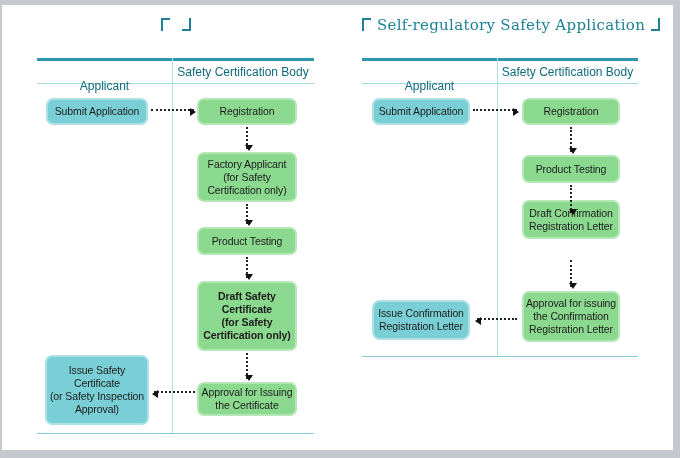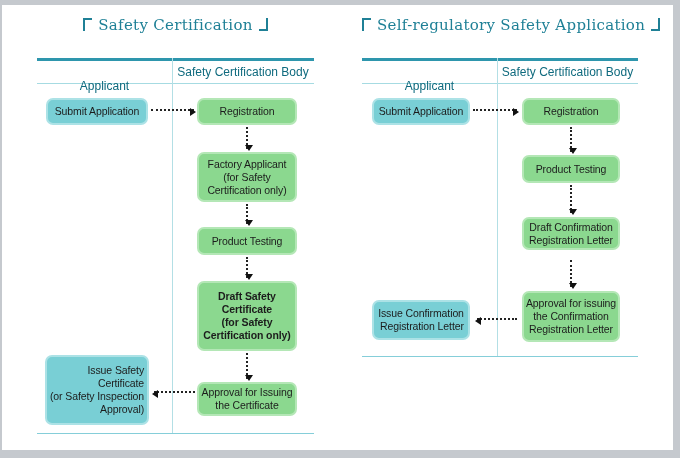--- a/index.html
+++ b/index.html
@@ -41,21 +41,21 @@
 
   .vline{position:absolute;width:1px;background:#b3dfe5;}
   .hline-bottom{position:absolute;height:1px;background:#85ced9;}
 
   .box{
     position:absolute;box-sizing:border-box;border-radius:7px;
     display:flex;align-items:center;justify-content:center;
     text-align:center;font-size:10.5px;line-height:13px;
     color:#1c1c1c;white-space:pre;letter-spacing:-.1px;
   }
-  .box.teal{background:#79cfd5;border:2px solid #ace2e6;text-align:right;}
+  .box.teal{background:#79cfd5;border:2px solid #ace2e6;}
   .box.green{background:#8bd88f;border:2px solid #b4e7b6;justify-content:center;}
 
   .arrow{position:absolute;}
   .arrow-right{height:0;border-top:2px dotted #222;}
   .arrow-right::after{
     content:"";position:absolute;right:-6px;top:-3px;width:0;height:0;
     border:4px solid transparent;border-left:6px solid #111;
   }
   .arrow-left{height:0;border-top:2px dotted #222;}
   .arrow-left::before{
@@ -67,21 +67,21 @@
     content:"";position:absolute;left:-3px;bottom:-6px;width:0;height:0;
     border:4px solid transparent;border-top:6px solid #111;
   }
 </style>
 </head>
 <body>
 
 <div class="page">
 
   <div class="chart-title" style="left:37px;top:16px;width:277px;">
-    <span class="br br-open"></span><span>Safety Certification</span><span class="br br-close"></span>
+    <span class="br br-open"></span><span class="br br-close"></span>
   </div>
 
   <div class="tbl-header" style="left:37px;top:58px;width:277px;">
     <span class="col1">Applicant</span>
     <span class="col2">Safety Certification Body</span>
   </div>
 
   <div class="vline" style="left:172px;top:58px;height:376px;"></div>
   <div class="hline-bottom" style="left:37px;top:433px;width:277px;"></div>
 
@@ -117,26 +117,26 @@
     <span class="col1">Applicant</span>
     <span class="col2">Safety Certification Body</span>
   </div>
 
   <div class="vline" style="left:497px;top:58px;height:298px;"></div>
   <div class="hline-bottom" style="left:362px;top:356px;width:276px;"></div>
 
   <div class="box teal" style="left:372px;top:98px;width:98px;height:27px;"><span>Submit Application</span></div>
   <div class="box green" style="left:522px;top:98px;width:98px;height:27px;"><span>Registration</span></div>
   <div class="box green" style="left:522px;top:155px;width:98px;height:28px;"><span>Product Testing</span></div>
-  <div class="box green" style="left:522px;top:217px;width:98px;height:33px;"><span>Draft Confirmation
+  <div class="box green" style="left:522px;top:200px;width:98px;height:39px;"><span>Draft Confirmation
 Registration Letter</span></div>
   <div class="box green" style="left:522px;top:291px;width:98px;height:51px;"><span>Approval for issuing
 the Confirmation
 Registration Letter</span></div>
-  <div class="box teal" style="left:372px;top:300px;width:98px;height:40px;"><span>Issue Confirmation
+  <div class="box teal" style="left:372px;top:300px;width:98px;height:40px;border-radius:8px;"><span>Issue Confirmation
 Registration Letter</span></div>
 
   <div class="arrow arrow-right" style="left:473px;top:109px;width:44px;"></div>
   <div class="arrow arrow-down" style="left:570px;top:127px;height:25px;"></div>
   <div class="arrow arrow-down" style="left:570px;top:185px;height:28px;"></div>
   <div class="arrow arrow-down" style="left:570px;top:260px;height:27px;"></div>
   <div class="arrow arrow-left" style="left:477px;top:318px;width:40px;"></div>
 
   <div class="frame-edge fe-top"></div>
   <div class="frame-edge fe-left"></div>

